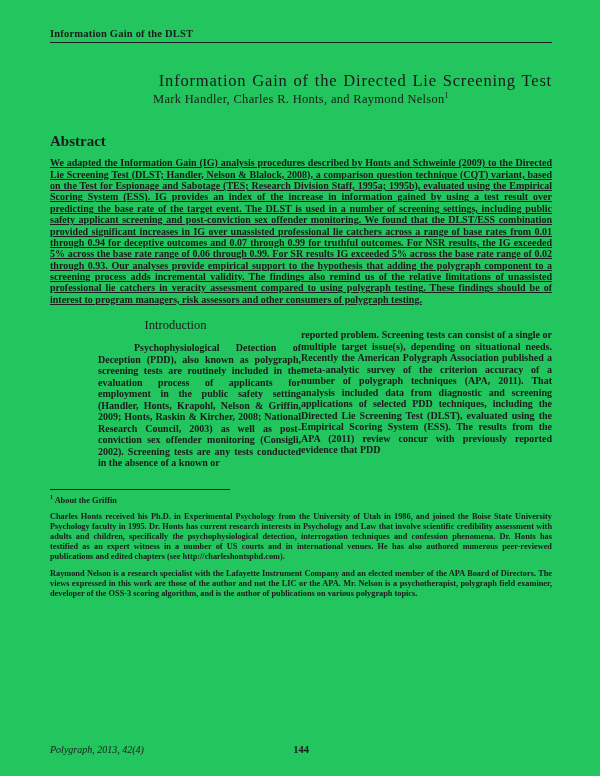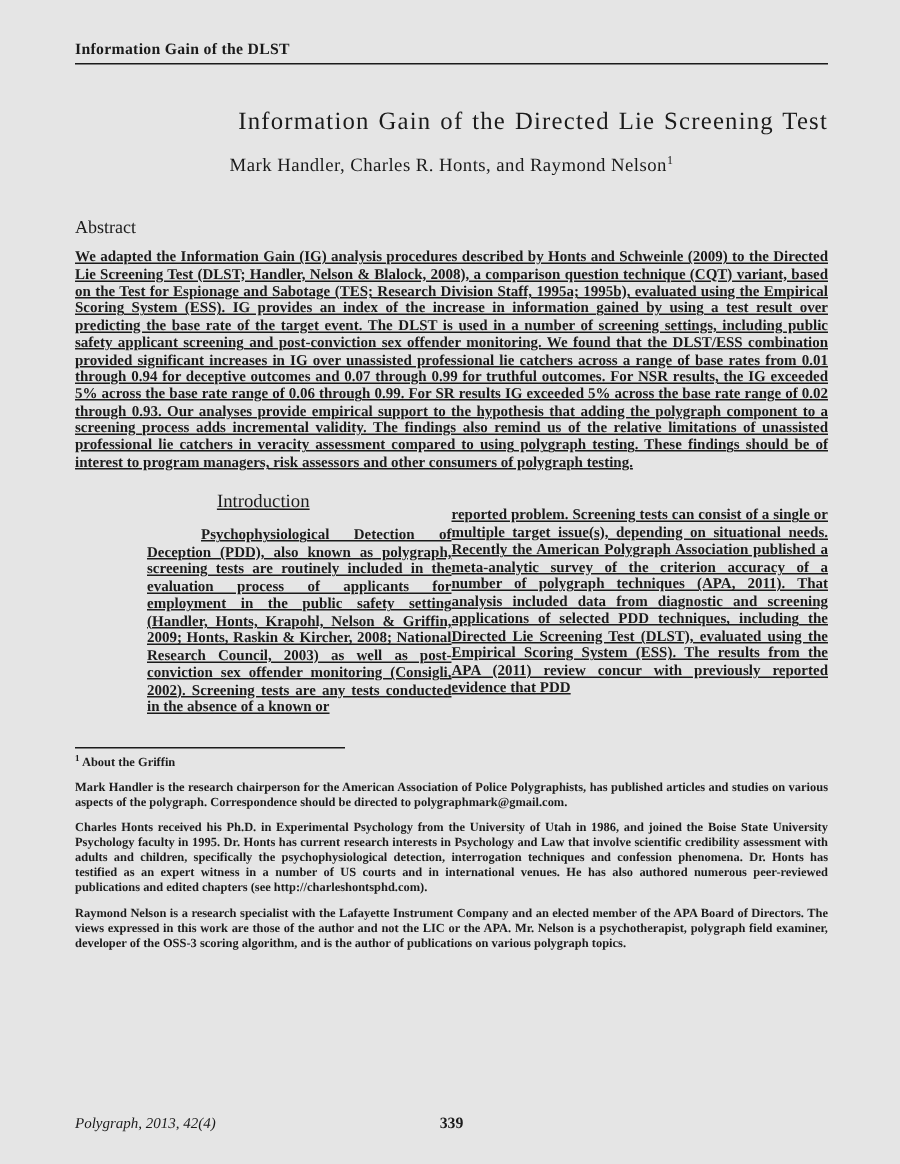--- a/index.html
+++ b/index.html
@@ -6,21 +6,21 @@
   html, body { width: 600px; }
   body {
     background: #ffffff;
     font-family: "Liberation Serif", serif;
     color: #1b1b1b;
   }
   .page {
     position: relative;
     width: 600px;
     height: 776px;
-    background: #e5e5e5;
+    background: #22c55e;
     padding: 28px 48px 0 50px;
     overflow: hidden;
   }
   .running-header {
     font-size: 10.5px;
     font-weight: bold;
     letter-spacing: 0.2px;
   }
   .header-rule {
     border-top: 1.6px solid #1b1b1b;
@@ -28,43 +28,41 @@
   }
   .title {
     margin-top: 28px;
     text-align: right;
     font-size: 16.5px;
     font-weight: normal;
     letter-spacing: 0.8px;
     word-spacing: 1px;
   }
   .authors {
-    margin-top: 11px;
     text-align: center;
     font-size: 12.5px;
     letter-spacing: 0.3px;
   }
   .authors sup { font-size: 8px; }
   .abstract-heading {
     margin-top: 26px;
-    font-size: 12px;
-    font-weight: normal;
+    font-size: 15px;
+    font-weight: bold;
   }
   .abstract {
     margin-top: 7px;
     font-size: 10px;
     line-height: 1.14;
     font-weight: bold;
     text-align: justify;
     text-decoration: underline;
   }
   .columns {
     margin-top: 13px;
     display: flex;
-    text-decoration: underline;
   }
   .col { flex: 1 1 0; }
   .section-heading {
     text-align: center;
     font-size: 12.5px;
     font-weight: normal;
     margin-bottom: 9px;
   }
   .col-right { padding-top: 11px; }
   .body-text {
@@ -138,23 +136,22 @@
       <p class="body-text indent">Psychophysiological Detection of Deception (PDD), also known as polygraph, screening tests are routinely included in the evaluation process of applicants for employment in the public safety setting (Handler, Honts, Krapohl, Nelson &amp; Griffin, 2009; Honts, Raskin &amp; Kircher, 2008; National Research Council, 2003) as well as post-conviction sex offender monitoring (Consigli, 2002). Screening tests are any tests conducted in the absence of a known or</p>
     </div>
     <div class="col col-right">
       <p class="body-text">reported problem. Screening tests can consist of a single or multiple target issue(s), depending on situational needs. Recently the American Polygraph Association published a meta-analytic survey of the criterion accuracy of a number of polygraph techniques (APA, 2011). That analysis included data from diagnostic and screening applications of selected PDD techniques, including the Directed Lie Screening Test (DLST), evaluated using the Empirical Scoring System (ESS). The results from the APA (2011) review concur with previously reported evidence that PDD</p>
     </div>
   </section>
 
   <div class="footnotes">
     <div class="fn-rule"></div>
     <div class="fn-heading"><sup>1</sup> <span>About the Griffin</span></div>
-    <p class="fn">Mark Handler is the research chairperson for the American Association of Police Polygraphists, has published articles and studies on various aspects of the polygraph. Correspondence should be directed to polygraphmark@gmail.com.</p>
     <p class="fn">Charles Honts received his Ph.D. in Experimental Psychology from the University of Utah in 1986, and joined the Boise State University Psychology faculty in 1995. Dr. Honts has current research interests in Psychology and Law that involve scientific credibility assessment with adults and children, specifically the psychophysiological detection, interrogation techniques and confession phenomena. Dr. Honts has testified as an expert witness in a number of US courts and in international venues. He has also authored numerous peer-reviewed publications and edited chapters (see http://charleshontsphd.com).</p>
     <p class="fn">Raymond Nelson is a research specialist with the Lafayette Instrument Company and an elected member of the APA Board of Directors. The views expressed in this work are those of the author and not the LIC or the APA. Mr. Nelson is a psychotherapist, polygraph field examiner, developer of the OSS-3 scoring algorithm, and is the author of publications on various polygraph topics.</p>
   </div>
 
   <div class="footer">
     <span class="journal">Polygraph, 2013, 42(4)</span>
-    <span class="pageno">339</span>
+    <span class="pageno">144</span>
   </div>
 
 </div>
 
 </body></html>

